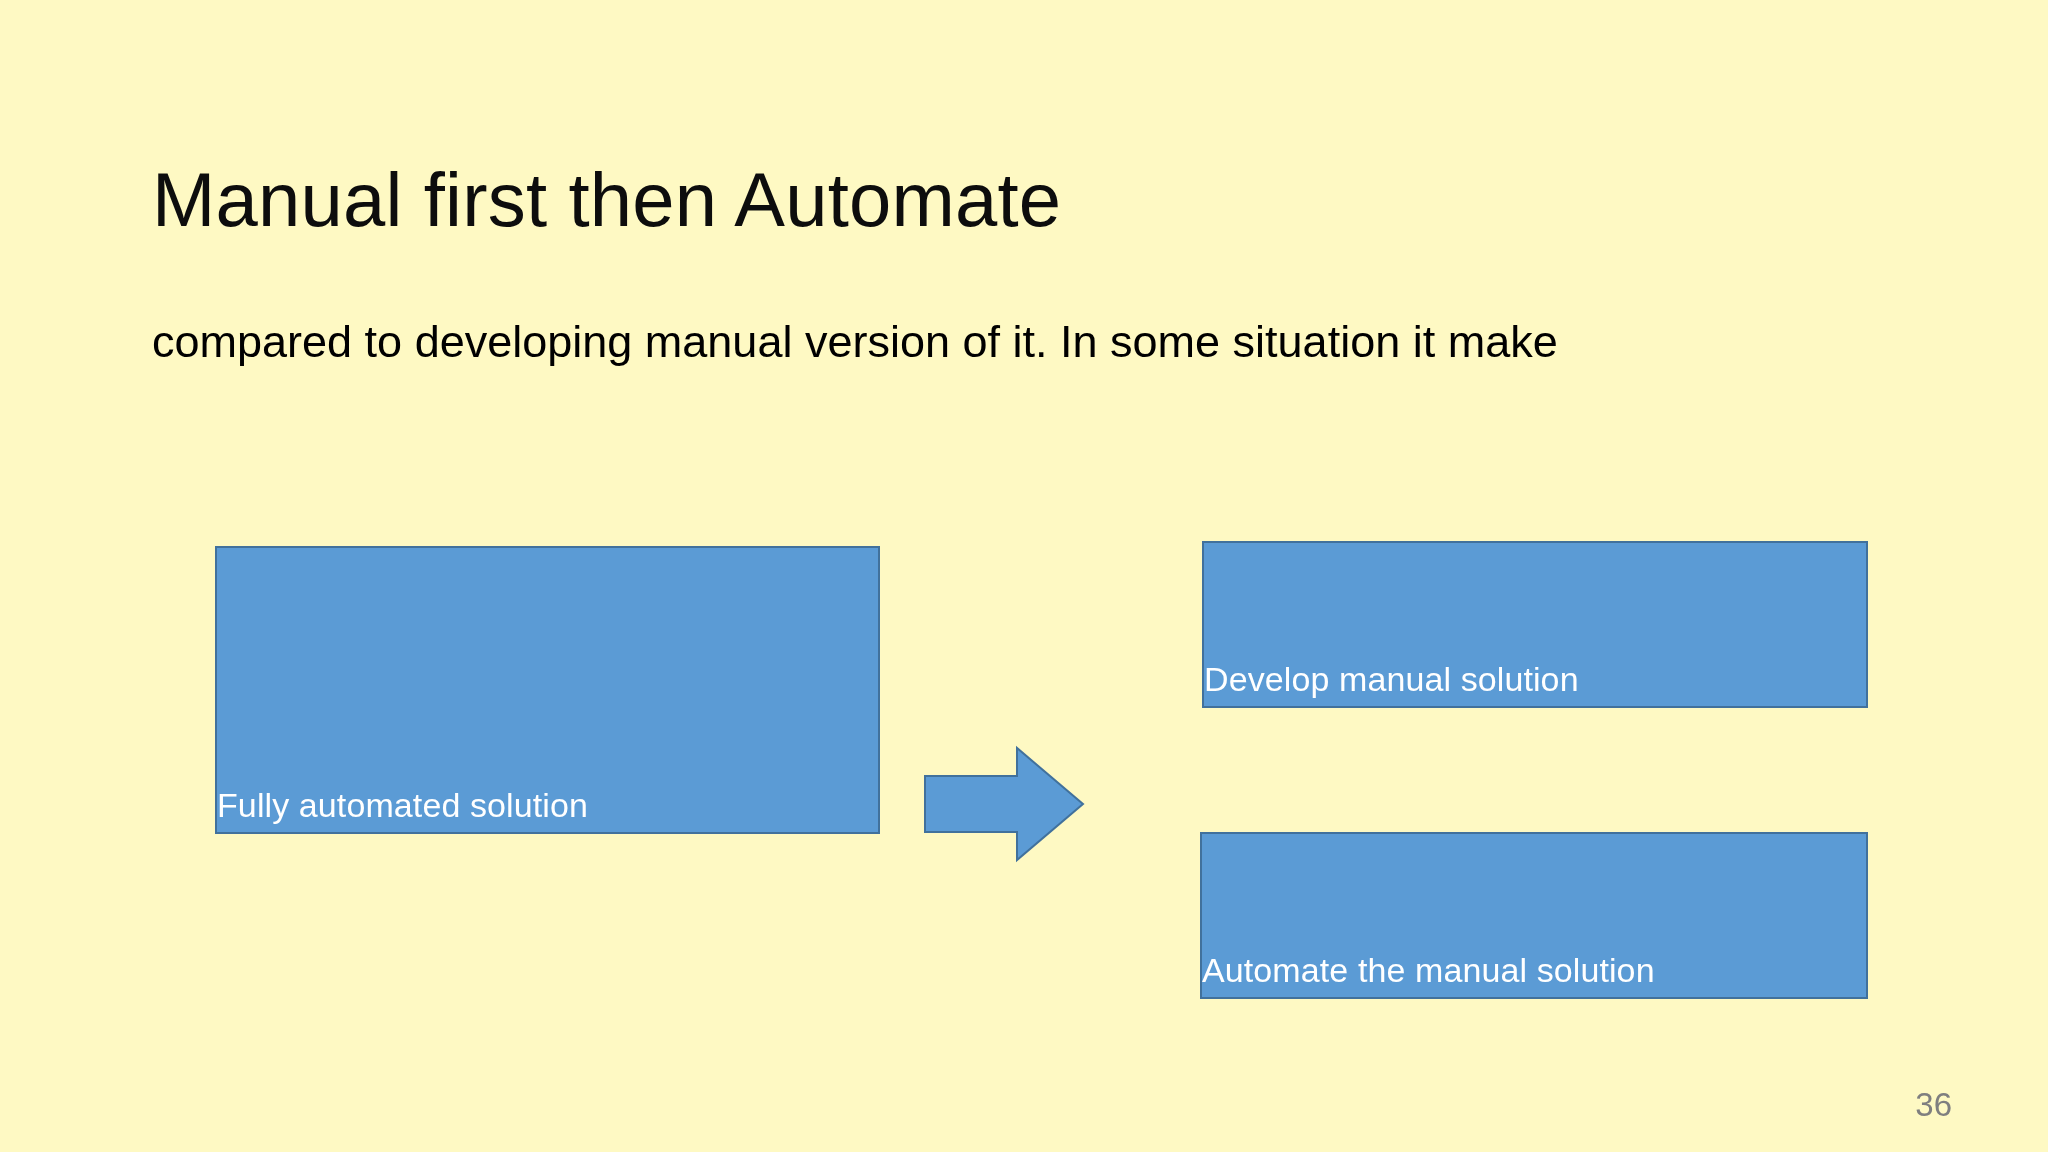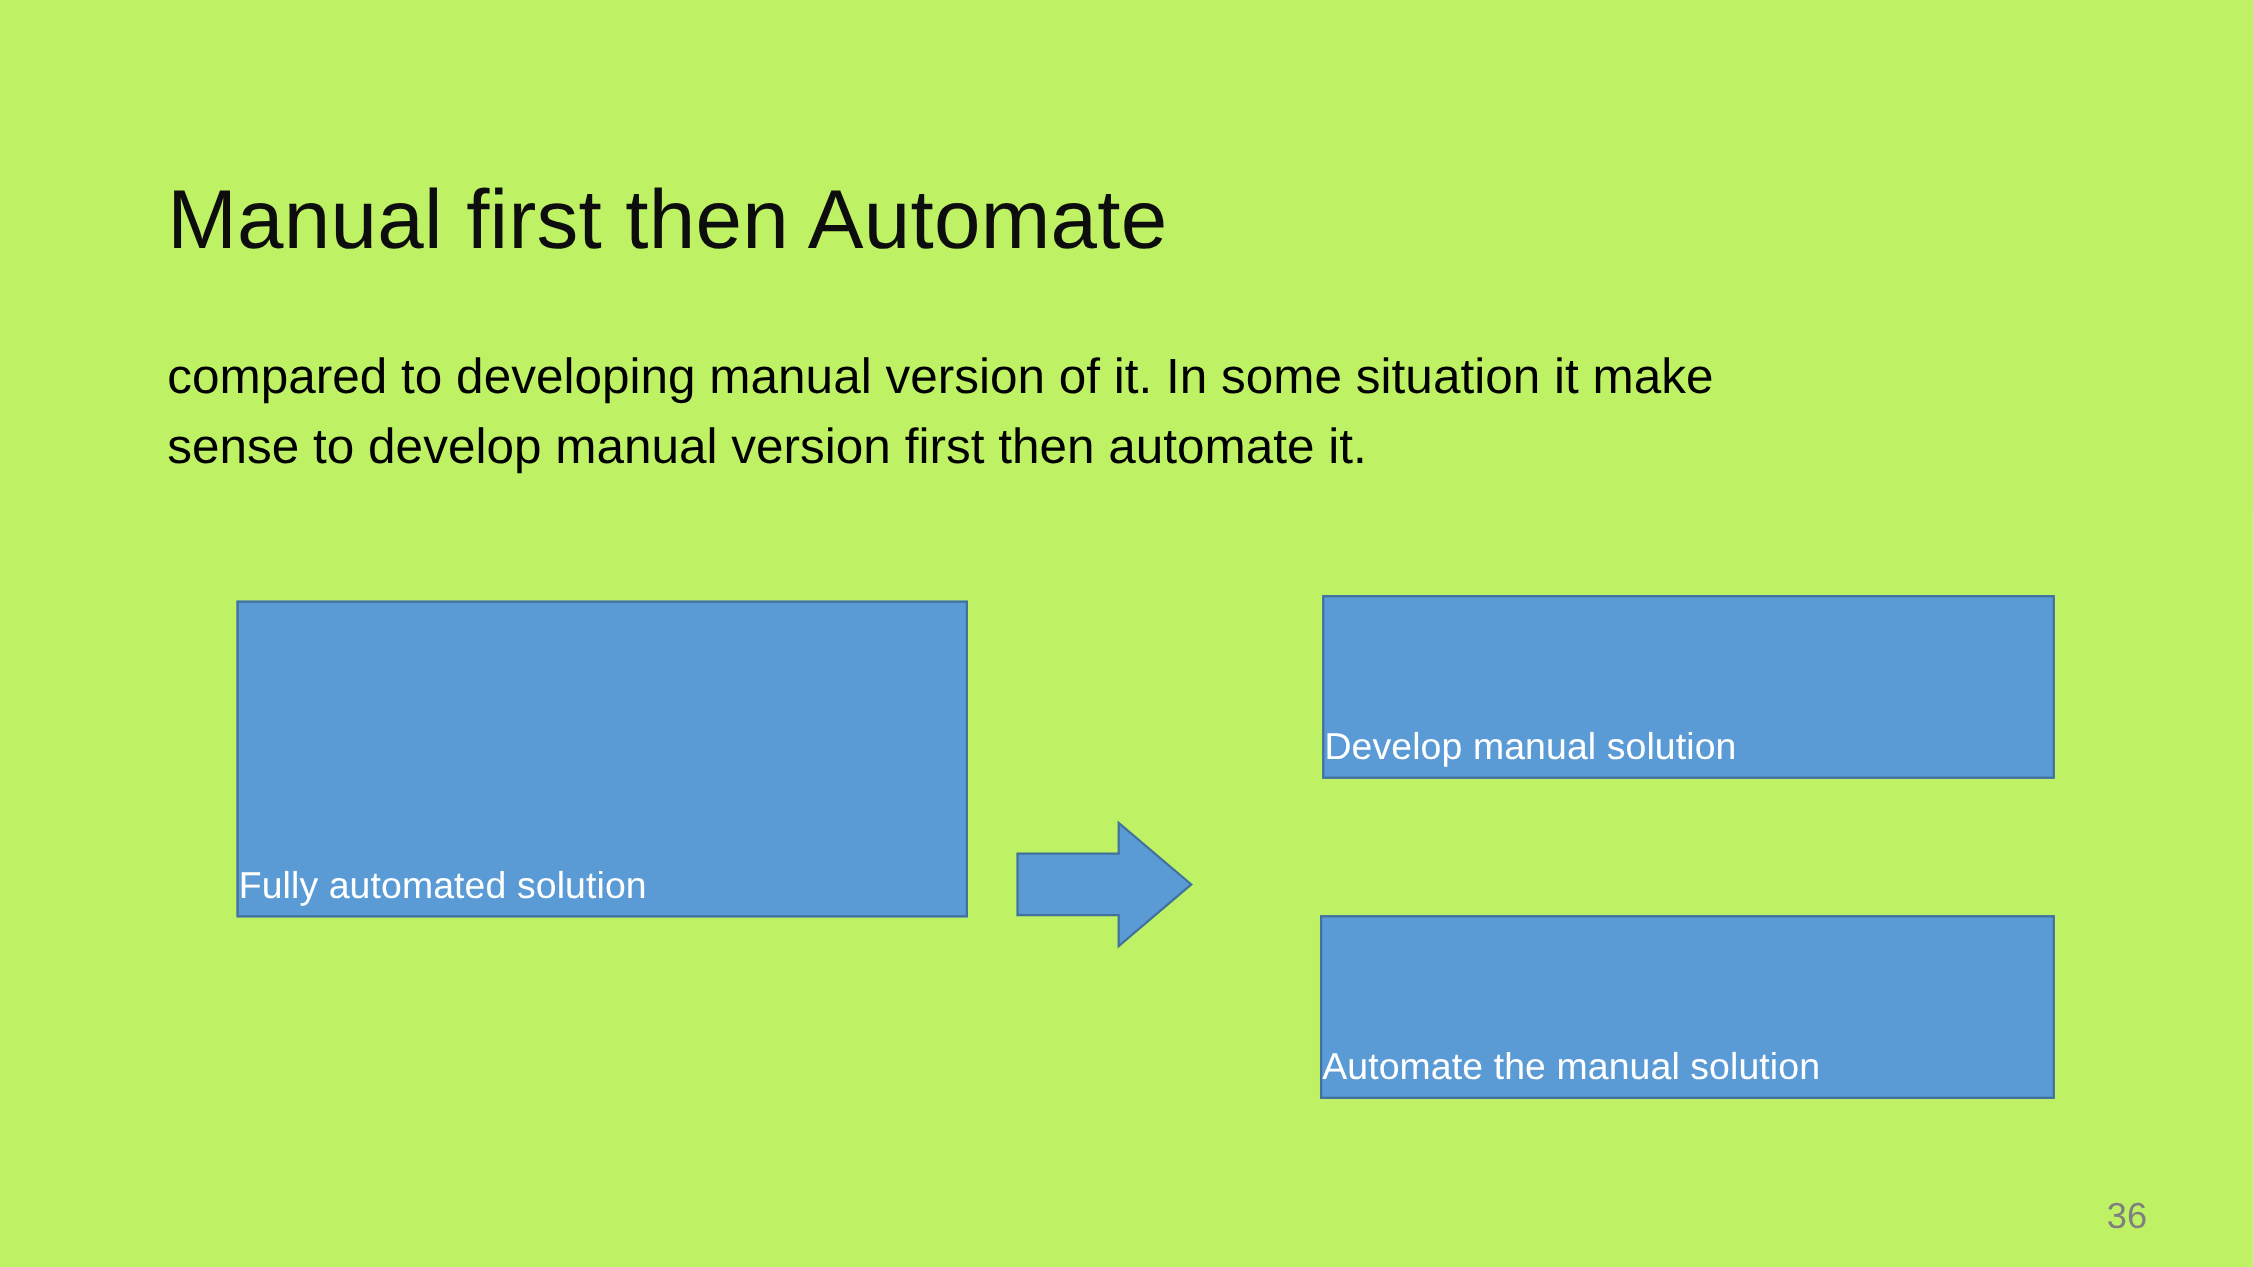--- a/index.html
+++ b/index.html
@@ -12,21 +12,21 @@
     height: 1152px;
     position: relative;
     overflow: hidden;
     font-family: "Liberation Sans", sans-serif;
     color: #000000;
   }
 
   .slide {
     position: absolute;
     inset: 0;
-    background: #bef264;
+    background: #fef9c3;
     padding-left: 48px;
   }
 
   
   .slide-title {
     position: absolute;
     left: 152px;
     top: 108px;
     width: 1700px;
     font-size: 76px;
@@ -118,21 +118,20 @@
 </style>
 </head>
 <body>
 
 <div class="slide">
 
   <h1 class="slide-title">Manual first then Automate</h1>
 
   <div class="body-text">
     <span class="body-line">compared to developing manual version of it. In some situation it make</span>
-    <span class="body-line">sense to develop manual version first then automate it.</span>
   </div>
 
   <div class="shape-box" id="box-fully-automated">
     <span class="shape-label">Fully automated solution</span>
   </div>
 
   <div class="arrow-shape">
     <svg viewBox="0 0 158 112" preserveAspectRatio="none" aria-hidden="true">
       <polygon points="0,28 92,28 92,0 158,56 92,112 92,84 0,84" fill="#5B9BD5" stroke="#41719C" stroke-width="2" stroke-linejoin="miter"></polygon>
     </svg>

